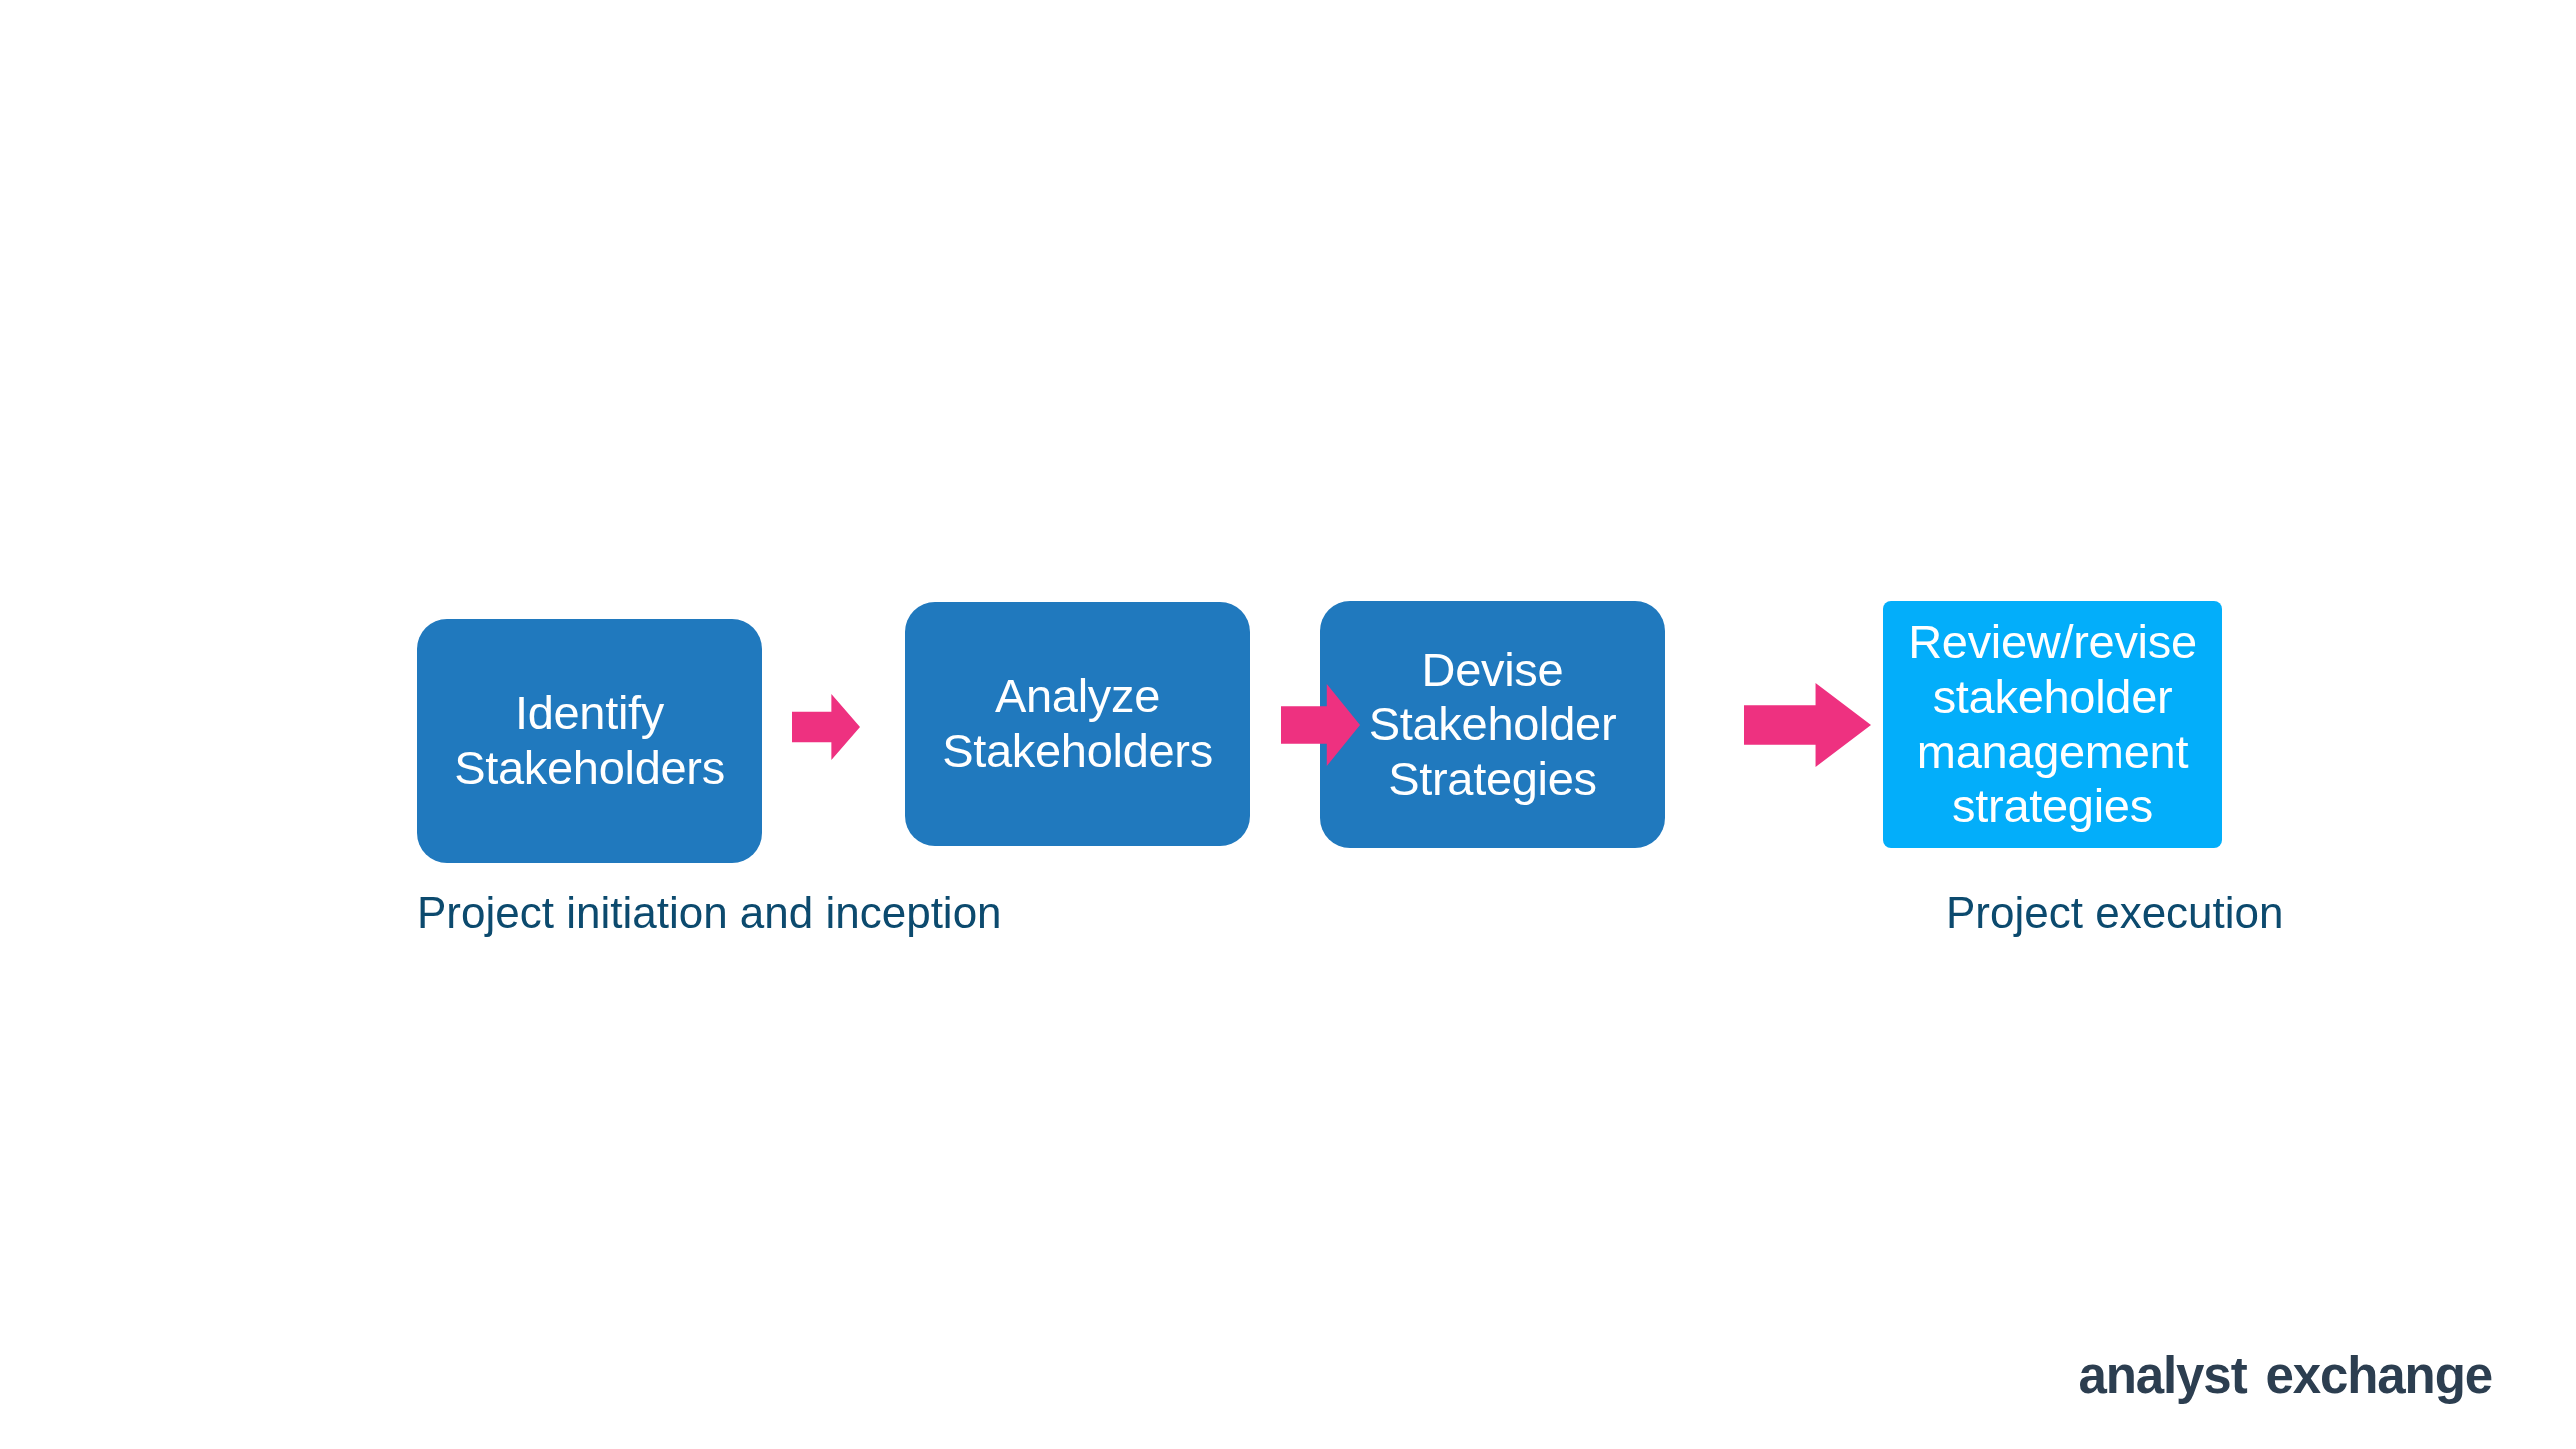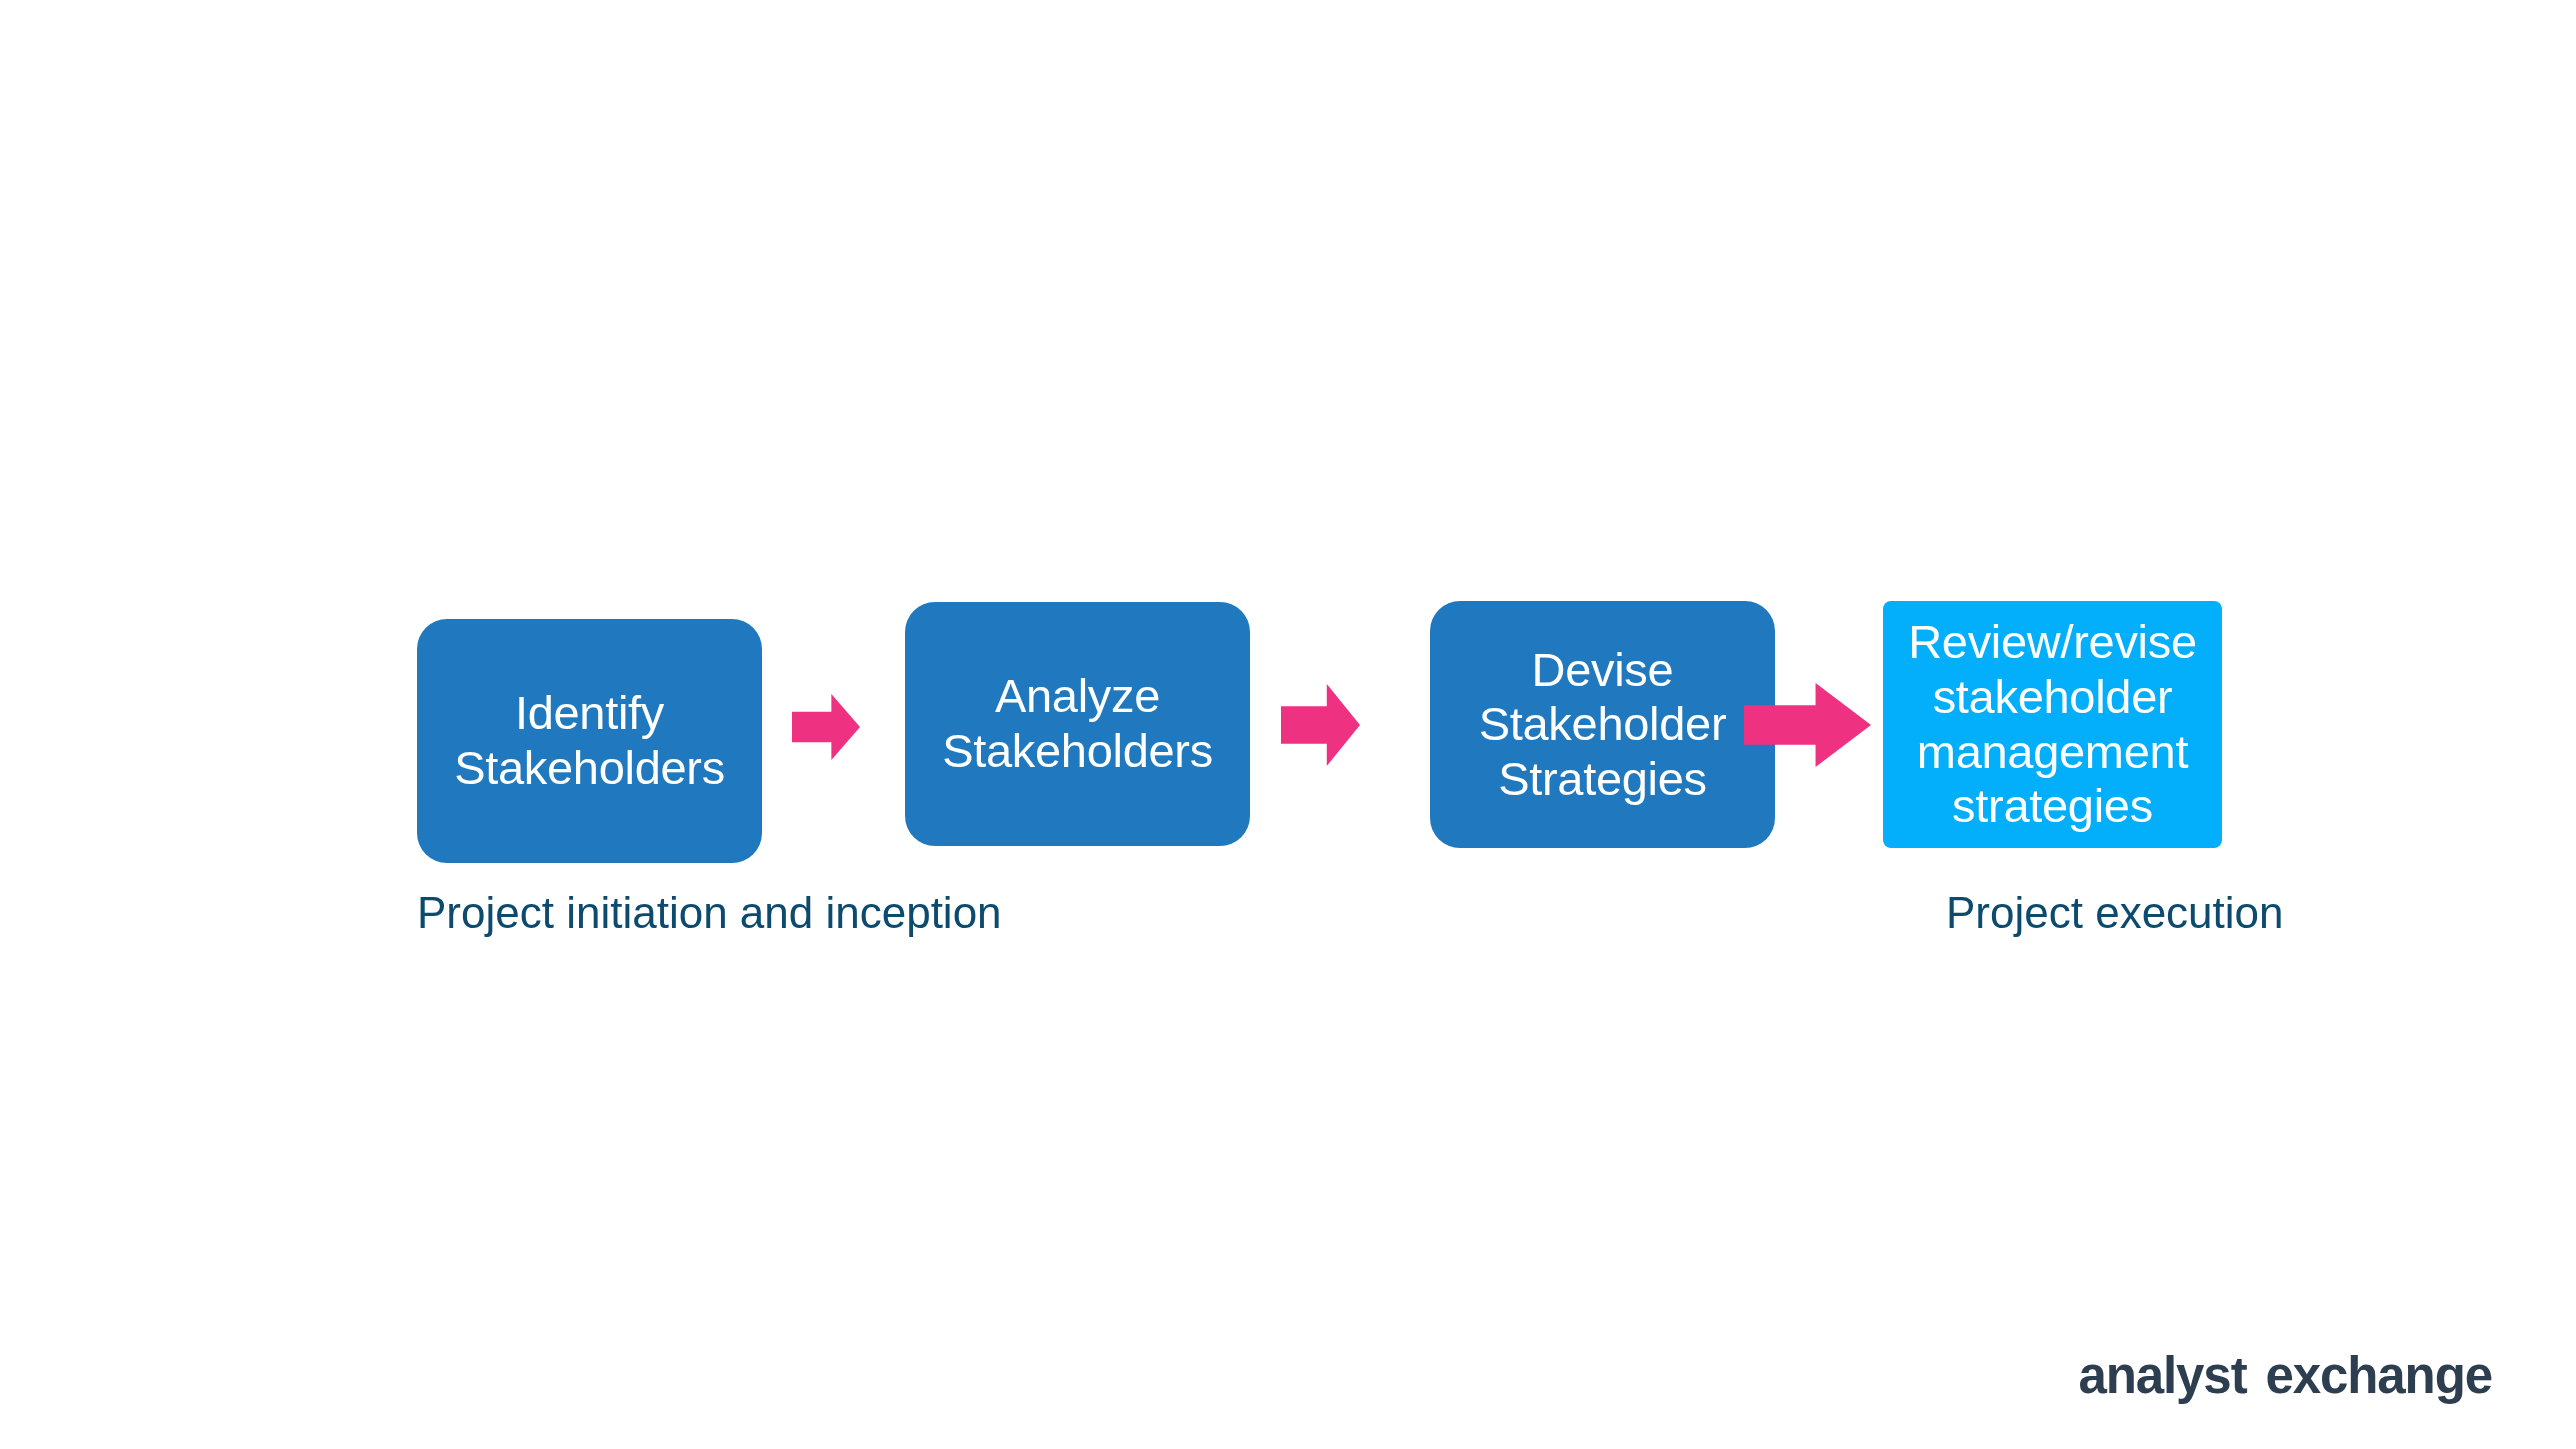--- a/index.html
+++ b/index.html
@@ -37,21 +37,21 @@
     font-family: "Liberation Sans", sans-serif;
     font-weight: 400;
     line-height: 1.16;
     letter-spacing: -0.3px;
     white-space: pre-line;
     padding: 0 10.7px;
   }
 
   #box-0 { left: 417px;  top: 602px; width: 345px; height: 244px; background: #2079be; margin-top: 17px; }
   #box-1 { left: 905px; top: 602px; width: 345px; height: 244px; background: #2079be; }
-  #box-2 { left: 1430px; top: 601px; width: 345px; height: 247px; background: #2079be; }
+  #box-2 { left: 1320px; top: 601px; width: 345px; height: 247px; background: #2079be; }
   #box-3 { left: 1883px; top: 601px; width: 339px; height: 247px; background: #03aefa; border-radius: 8px; }
 
   #box-0 .box-label { font-size: 47px; }
   #box-1 .box-label { font-size: 47px; }
   #box-2 .box-label { font-size: 47px; }
   #box-3 .box-label { font-size: 47px; line-height: 1.17; }
 
   
   .arrow-connector {
     position: absolute;

